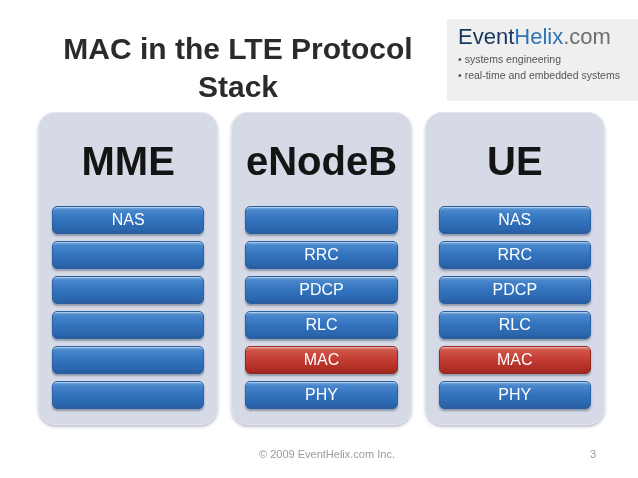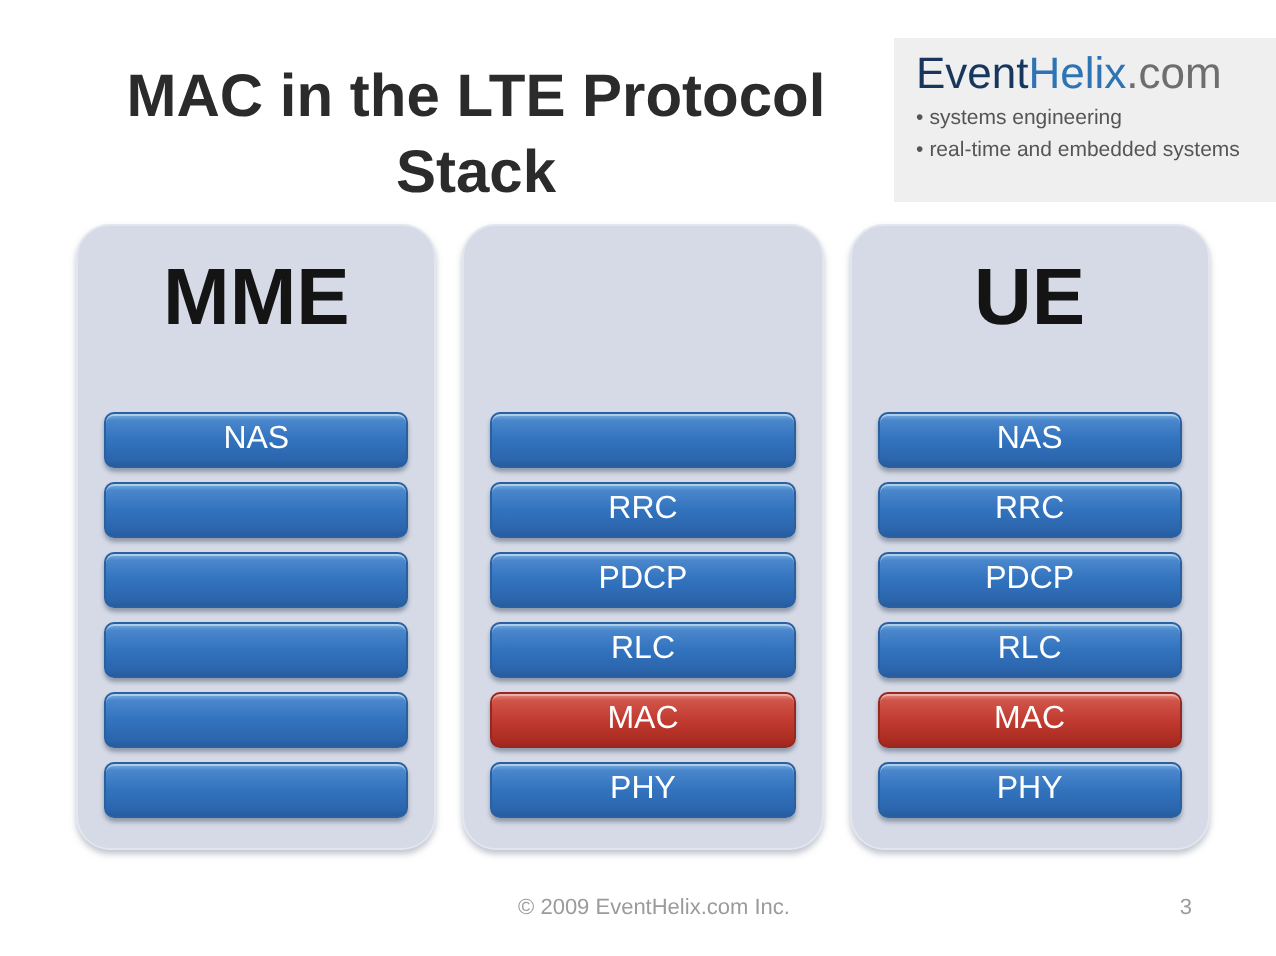--- a/index.html
+++ b/index.html
@@ -53,21 +53,21 @@
   }
   .panel {
     position:relative;
     background:#d5dae6;
     border:1px solid #e2e6ee;
     border-radius:17px;
     box-sizing:border-box;
     box-shadow:0 2px 3px rgba(140,148,165,0.55);
   }
   .panel-title {
-    margin-top:12px;
+    margin-top:24px;
     text-align:center;
     font-size:40px; line-height:1.2;
     font-weight:600;
     color:#141414;
   }
   .layers {
     position:absolute;
     left:13px; right:13px; top:93px;
     display:flex; flex-direction:column; gap:7px;
   }
@@ -131,20 +131,21 @@
         <div class="layer blue">NAS</div>
         <div class="layer blue"></div>
         <div class="layer blue"></div>
         <div class="layer blue"></div>
         <div class="layer blue"></div>
         <div class="layer blue"></div>
       </div>
     </div>
 
     <div class="panel">
+      <div class="panel-title">eNodeB</div>
       <div class="layers">
         <div class="layer blue"></div>
         <div class="layer blue">RRC</div>
         <div class="layer blue">PDCP</div>
         <div class="layer blue">RLC</div>
         <div class="layer red">MAC</div>
         <div class="layer blue">PHY</div>
       </div>
     </div>
 

